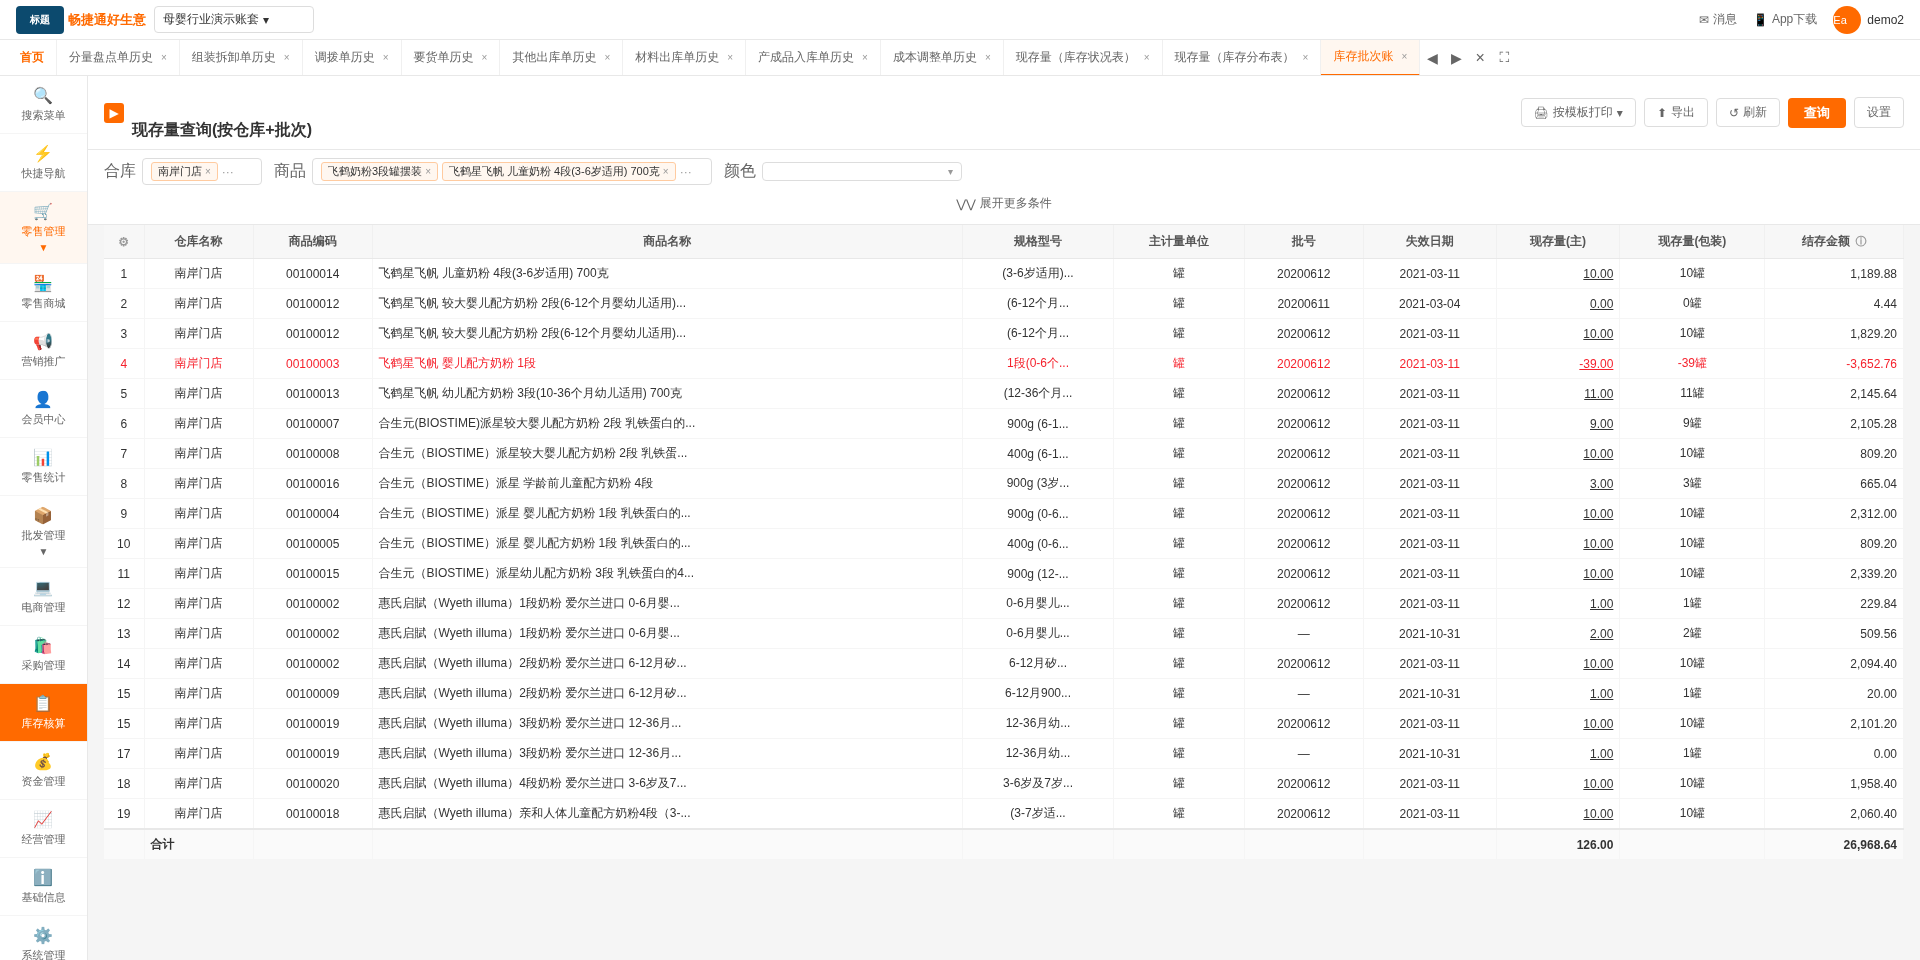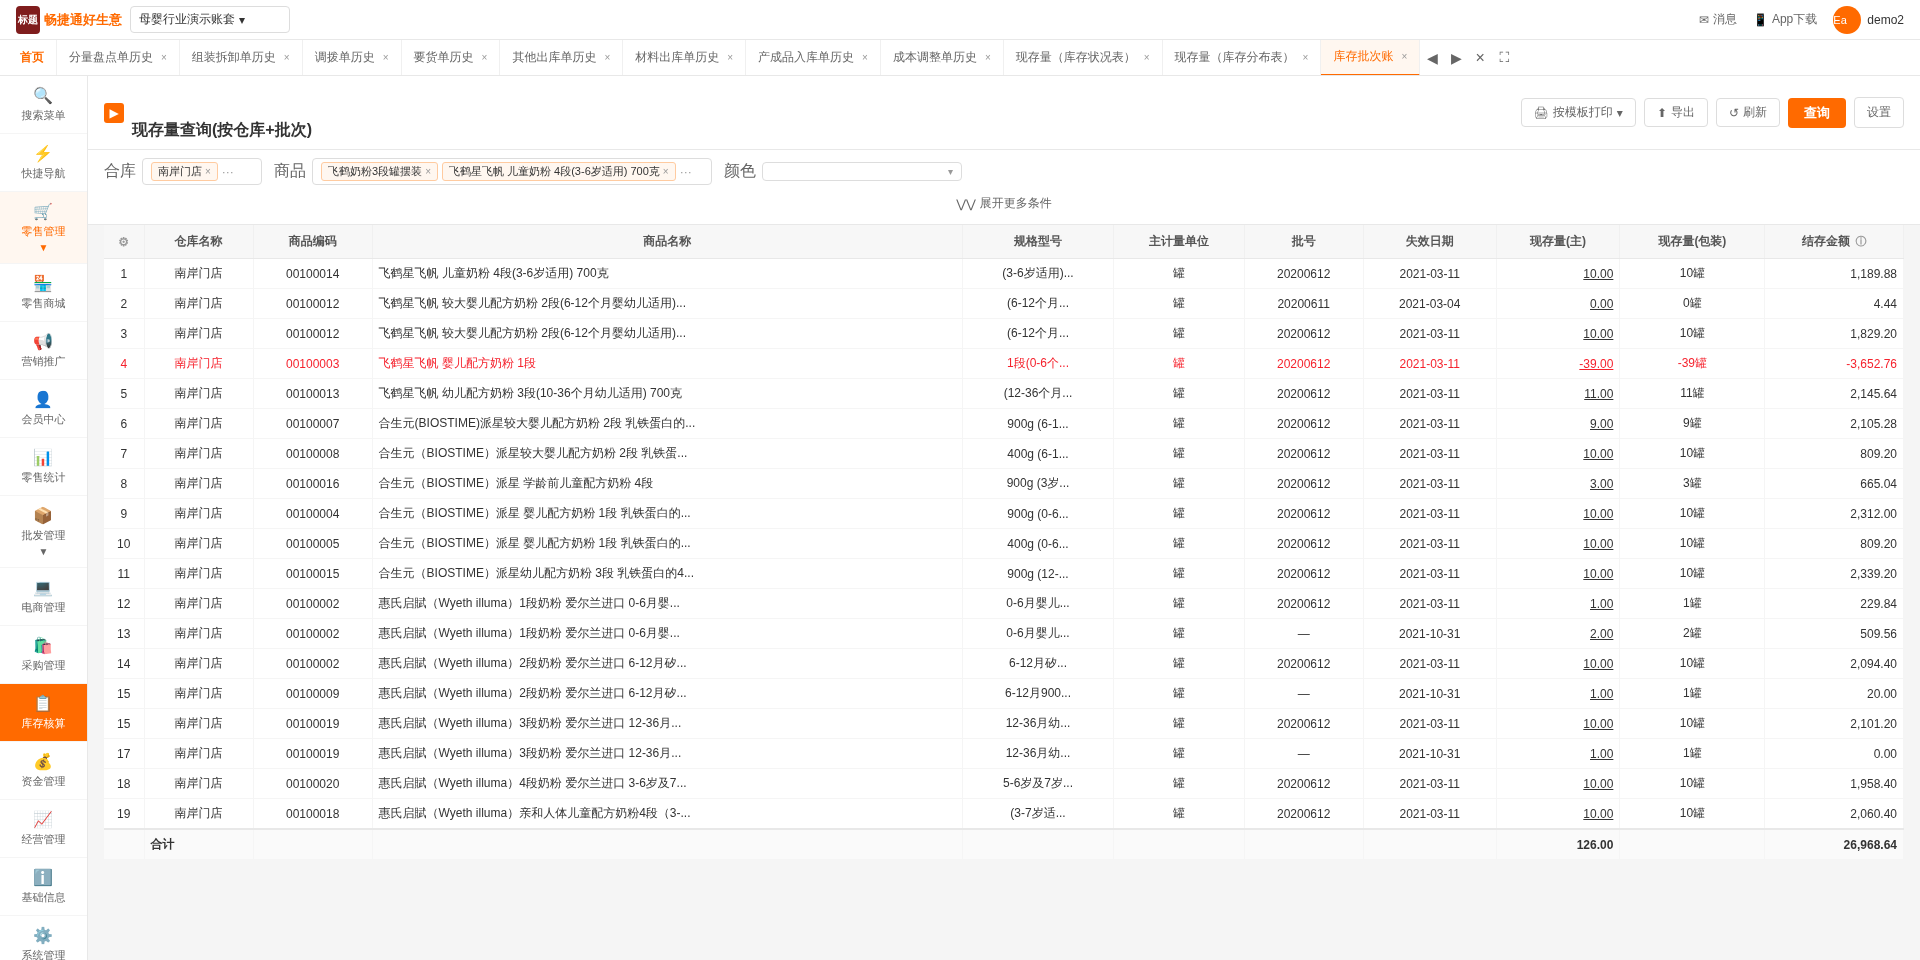--- a/index.html
+++ b/index.html
@@ -2,21 +2,21 @@
 <html><head>
   <meta charset="utf-8">
   <style>
     * { margin: 0; padding: 0; box-sizing: border-box; }
     body { font-family: 'Microsoft YaHei', Arial, sans-serif; font-size: 12px; background: #f5f5f5; color: #333; width: 1920px; height: 960px; overflow: hidden; display: flex; flex-direction: column; }
 
     
     .top-bar { display: flex; align-items: center; background: #fff; height: 40px; padding: 0 16px; border-bottom: 1px solid #e8e8e8; justify-content: space-between; flex-shrink: 0; }
     .top-bar-left { display: flex; align-items: center; gap: 8px; }
     .logo { color: #ff6a00; font-weight: bold; font-size: 13px; display: flex; align-items: center; gap: 4px; }
-    .logo-icon { width: 24px; height: 28px; background: #7f1d1d; border-radius: 4px; display: flex; align-items: center; justify-content: center; color: #fff; font-size: 10px; font-weight: bold; }
+    .logo-icon { width: 48px; height: 28px; background: #0c4a6e; border-radius: 4px; display: flex; align-items: center; justify-content: center; color: #fff; font-size: 10px; font-weight: bold; }
     .warehouse-select { display: flex; align-items: center; gap: 4px; padding: 4px 8px; border: 1px solid #ddd; border-radius: 4px; cursor: pointer; background: #fff; min-width: 160px; }
     .top-bar-right { display: flex; align-items: center; gap: 16px; }
     .top-bar-btn { display: flex; align-items: center; gap: 4px; cursor: pointer; color: #666; font-size: 12px; }
     .avatar { width: 28px; height: 28px; border-radius: 50%; background: #ff6a00; display: flex; align-items: center; justify-content: flex-start; color: #fff; font-size: 11px; }
 
     
     .tab-bar { display: flex; align-items: center; background: #fff; height: 36px; padding: 0 8px; border-bottom: 1px solid #e8e8e8; flex-shrink: 0; overflow: hidden; }
     .tab-item { display: flex; align-items: center; gap: 4px; padding: 0 12px; height: 36px; cursor: pointer; font-size: 12px; color: #666; border-right: 1px solid #f0f0f0; white-space: nowrap; flex-shrink: 0; }
     .tab-item.home { color: #ff6a00; font-weight: bold; }
     .tab-item.active { color: #ff6a00; border-bottom: 2px solid #ff6a00; background: #fff7f0; }
@@ -540,21 +540,21 @@
               <td>2021-10-31</td>
               <td class="underline right">1.00</td>
               <td>1罐</td>
               <td class="right">0.00</td>
             </tr>
             <tr>
               <td class="col-num">18</td>
               <td>南岸门店</td>
               <td>00100020</td>
               <td class="left">惠氏启賦（Wyeth illuma）4段奶粉 爱尔兰进口 3-6岁及7...</td>
-              <td>5-6岁及7岁...</td>
+              <td>3-6岁及7岁...</td>
               <td>罐</td>
               <td>20200612</td>
               <td>2021-03-11</td>
               <td class="underline right">10.00</td>
               <td>10罐</td>
               <td class="right">1,958.40</td>
             </tr>
             <tr>
               <td class="col-num">19</td>
               <td>南岸门店</td>

